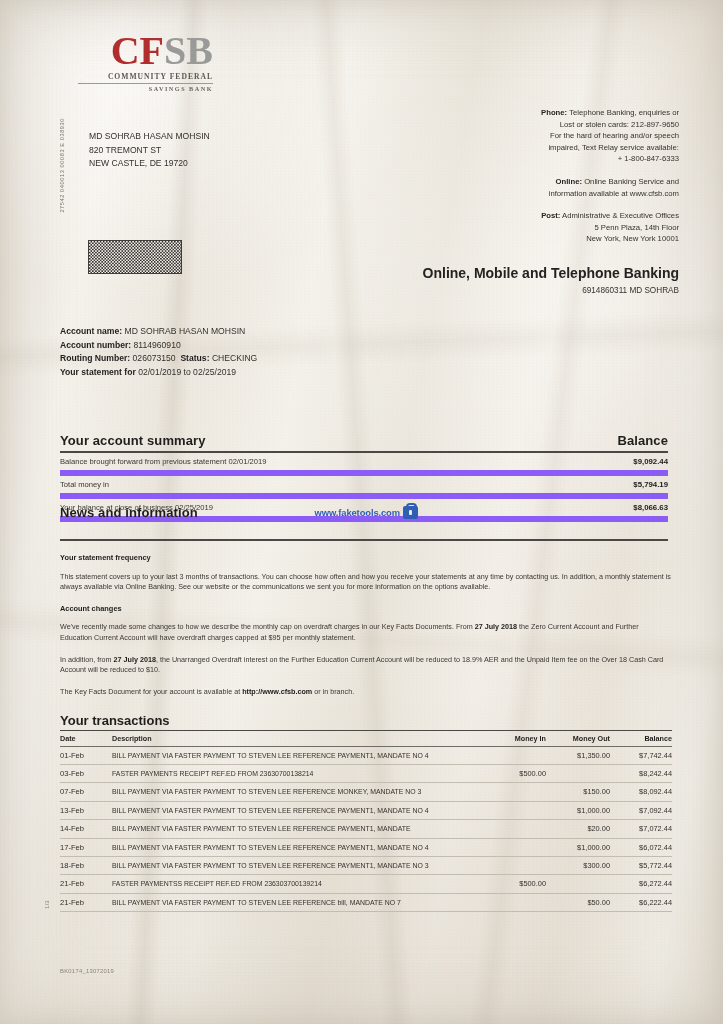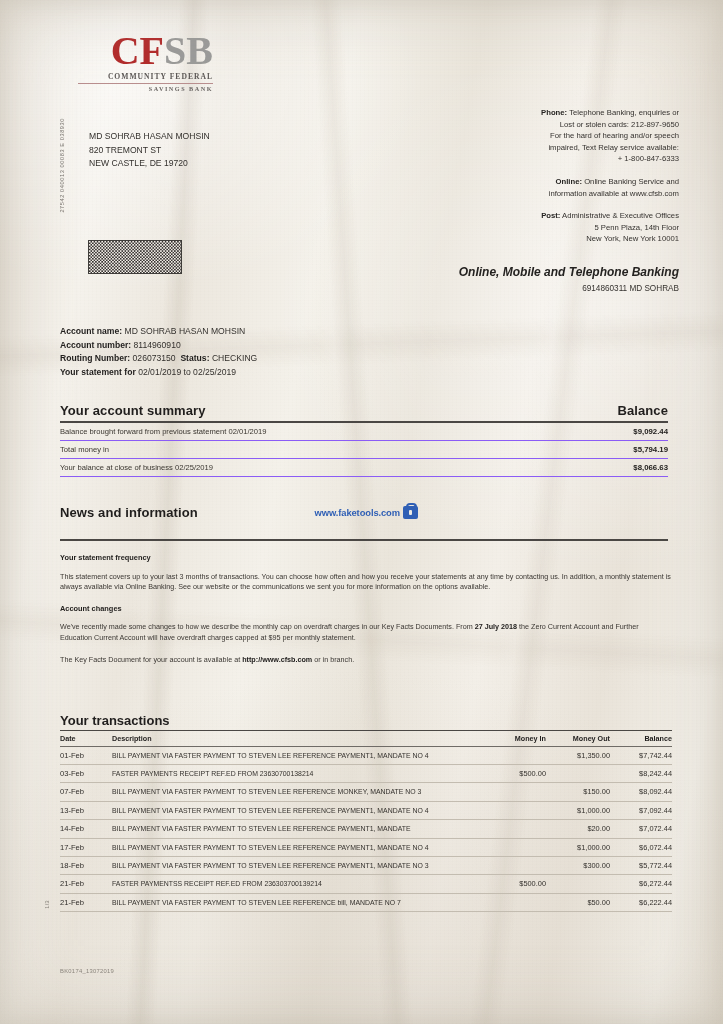--- a/index.html
+++ b/index.html
@@ -87,37 +87,37 @@
     background-size:3.1px 3.1px, 4.4px 4.4px;
     background-position:0 0, 1px 1px;
     opacity:.9;
   }
 
   
   #contact{position:absolute;right:44px;top:99px;width:240px;text-align:right;font-size:7.7px;line-height:11.6px;color:#34312e;margin-top:8px;}
   #contact .lbl{font-weight:bold;color:#262422;}
   .cblock{margin-bottom:11px;}
   #omtb{position:absolute;right:44px;top:265px;width:260px;text-align:right;}
-  #omtb .omtb-title{font-weight:bold;font-size:12px;color:#242220;font-style:italic;}
+  #omtb .omtb-title{font-weight:bold;font-size:14px;color:#242220;}
   #omtb .omtb-num{font-size:8.2px;color:#34312e;margin-top:5px;}
 
   
   #acct{position:absolute;left:60px;top:325px;font-size:8.6px;line-height:13.6px;color:#33302d;}
   #acct b{color:#201e1d;}
   #acct .val{font-weight:normal;}
 
   
   .sec-head{font-size:13px;font-weight:bold;color:#201e1d;letter-spacing:.1px;}
   .sec-rule{height:1.6px;background:#4a4744;}
 
   
   #summary{position:absolute;left:60px;top:403px;width:608px;}
-  #summary .srow-head{display:flex;justify-content:space-between;align-items:flex-end;padding-bottom:3px;}
+  #summary .srow-head{display:flex;justify-content:space-between;align-items:flex-end;padding-bottom:3px;margin-top:30px;}
   #summary table{width:100%;border-collapse:collapse;font-size:7.6px;color:#39352f;}
-  #summary td{padding:4.5px 0 3.5px;border-bottom:1px solid #8b5cf6;}
+  #summary td{padding:4.5px 0 3.5px;border-bottom:6px solid #8b5cf6;}
   #summary td.amt{text-align:right;font-weight:bold;color:#23211f;white-space:nowrap;font-size:7.8px;}
 
   
   #news{position:absolute;left:60px;top:505px;width:608px;}
   #news .news-top{display:flex;align-items:center;justify-content:space-between;padding-bottom:19px;}
   #watermark{
     display:flex;align-items:center;gap:3px;
     margin-right:250px;
   }
   #watermark .wm-text{color:#2f5fb5;font-size:9.4px;font-weight:bold;letter-spacing:-.1px;}
@@ -249,20 +249,21 @@
       </div>
     </div>
     <div class="sec-rule"></div>
   </div>
 
   <div id="newsbody">
     <div class="nh">Your statement frequency</div>
     <p>This statement covers up to your last 3 months of transactions. You can choose how often and how you receive your statements at any time by contacting us. In addition, a monthly statement is always available via Online Banking. See our website or the communications we sent you for more information on the options available.</p>
     <div class="nh">Account changes</div>
     <p><span>We've recently made some changes to how we describe the monthly cap on overdraft charges in our Key Facts Documents. From </span><b>27 July 2018</b><span> the Zero Current Account and Further Education Current Account will have overdraft charges capped at $95 per monthly statement.</span></p>
+    <p><span>In addition, from </span><b>27 July 2018</b><span>, the Unarranged Overdraft interest on the Further Education Current Account will be reduced to 18.9% AER and the Unpaid Item fee on the Over 18 Cash Card Account will be reduced to $10.</span></p>
     <p><span>The Key Facts Document for your account is available at </span><b>http://www.cfsb.com</b><span> or in branch.</span></p>
   </div>
 
   <div id="trans">
     <div class="t-title">Your transactions</div>
     <table>
       <thead>
           <tr>
         <th class="date">Date</th>
         <th>Description</th>

